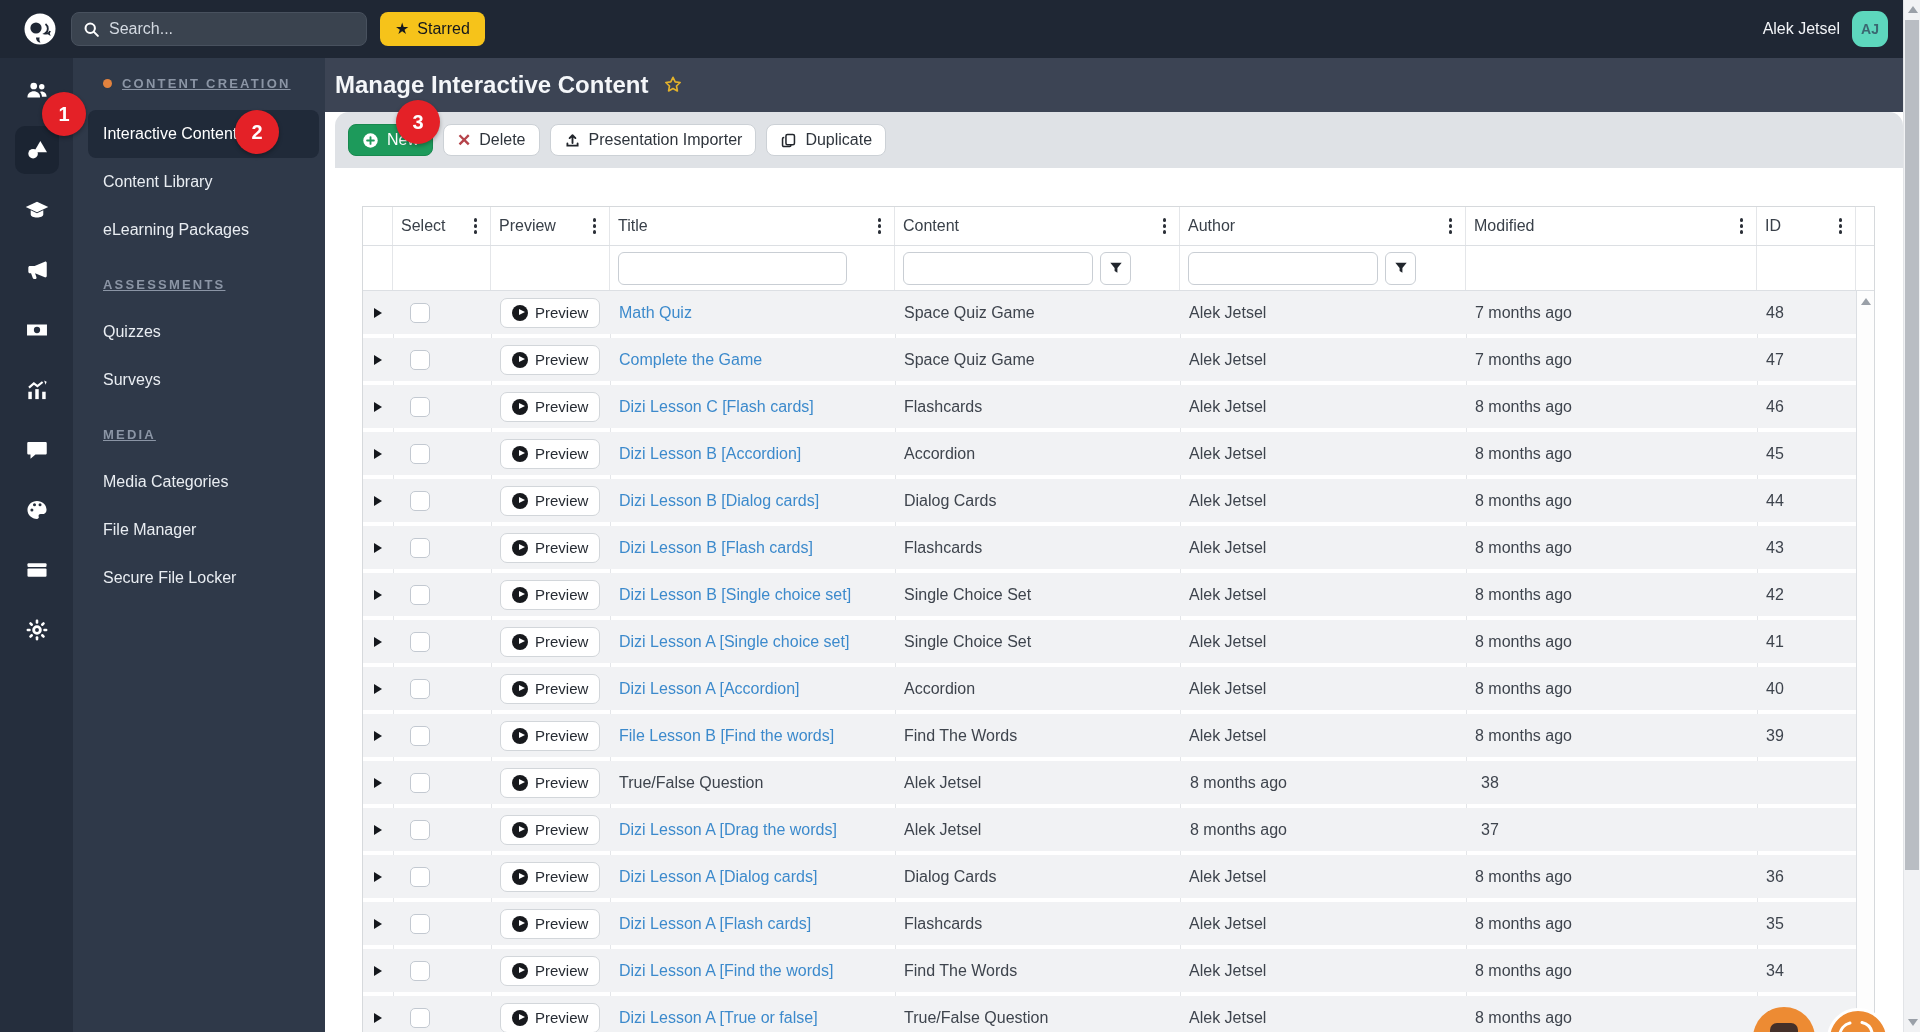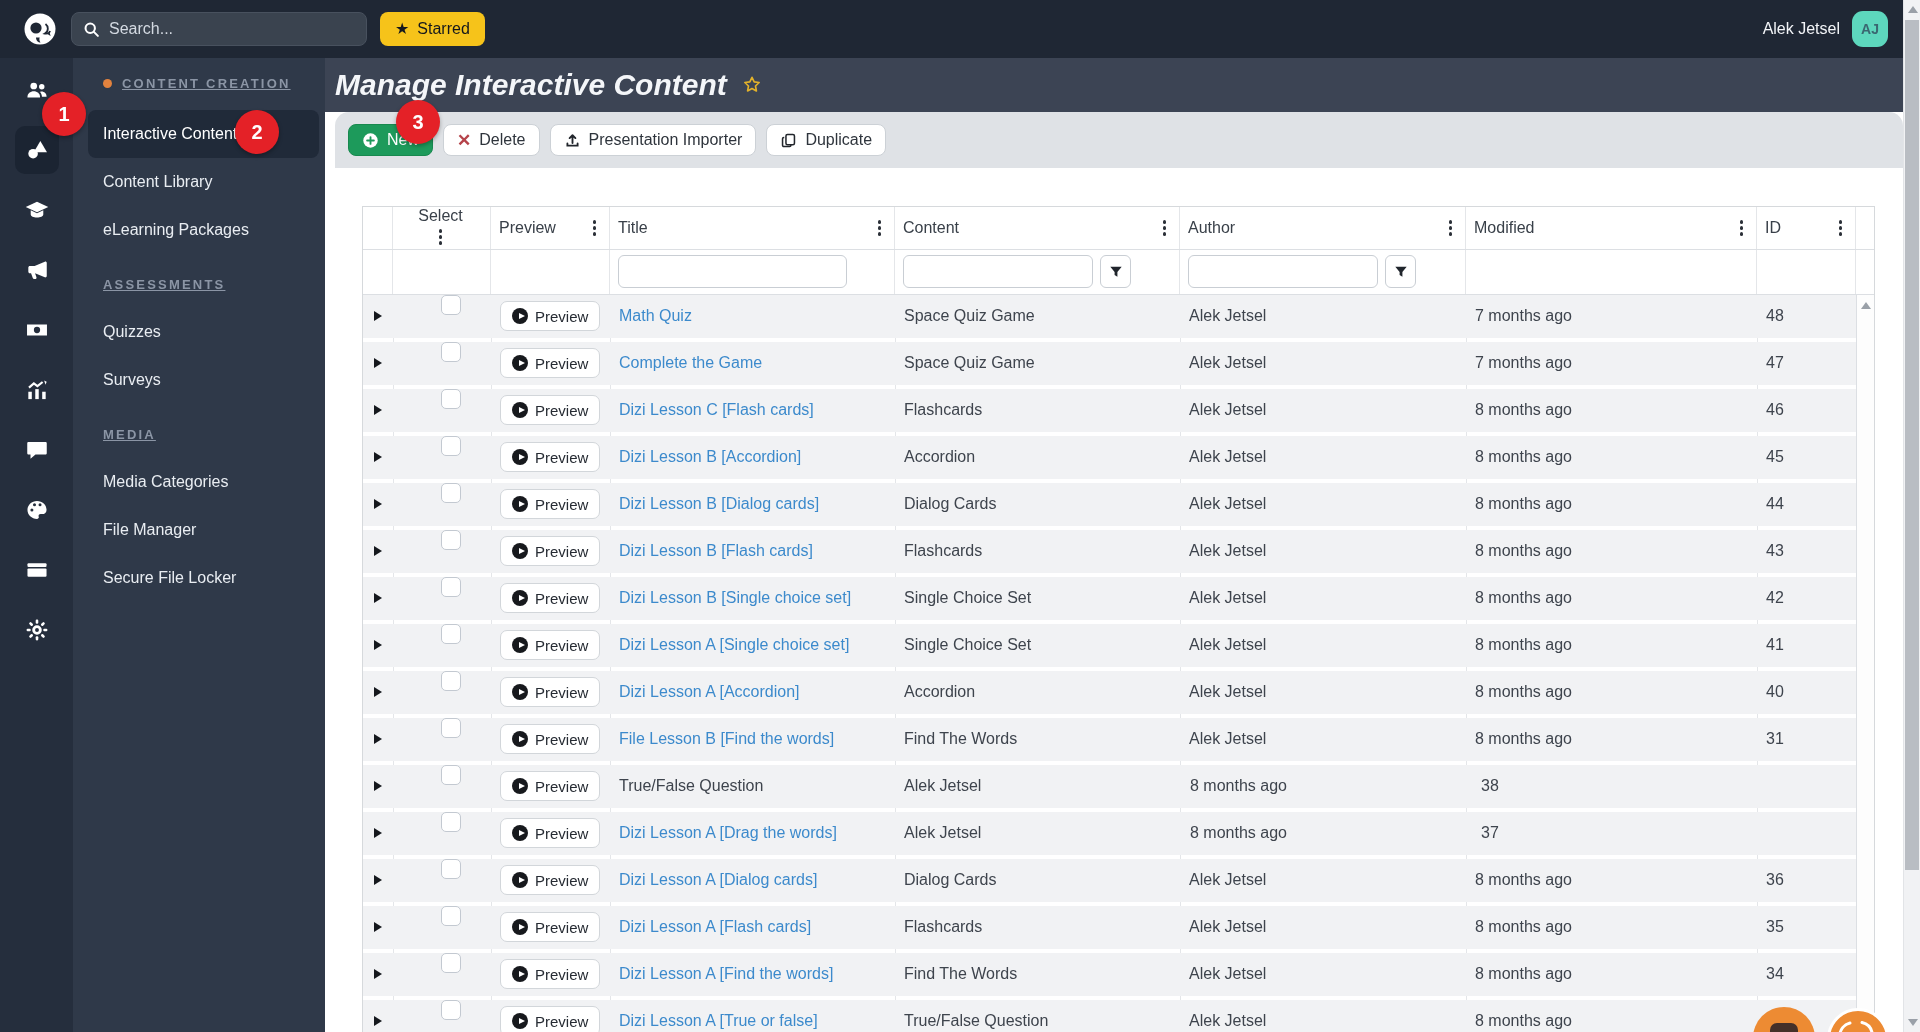--- a/index.html
+++ b/index.html
@@ -45,21 +45,21 @@
   .dot { width:9px; height:9px; border-radius:50%; background:#e2823e; margin-right:10px; flex:0 0 auto; }
   .menu-item { height:48px; display:flex; align-items:center; margin:0 6px 0 15px; padding-left:15px;
                border-radius:8px; color:#e9edf2; font-size:16px; cursor:pointer; }
   .menu-item.mt { margin-top:14px; }
   .menu-item.active { background:#202a39; color:#fff; }
 
   
   #main { position:absolute; top:58px; left:325px; right:0; bottom:0; background:#fff; }
   #main-header { position:absolute; top:0; left:0; right:0; height:54px; background:#3c4454;
                  display:flex; align-items:center; padding-left:10px; }
-  #page-title { color:#f4f6f9; font-size:30px; font-weight:bold;font-style:italic; }
+  #page-title { color:#f4f6f9; font-size:24px; font-weight:bold; }
   .title-star { margin-left:14px; display:flex; cursor:pointer; }
 
   #toolbar { position:absolute; top:54px; left:10px; right:17px; height:56px; background:#dfe2e6;
              border-radius:14px 14px 0 0; display:flex; align-items:center; padding-left:13px; gap:10px; }
   .tb-btn { height:32px; display:flex; align-items:center; gap:8px; padding:0 13px; font-size:16px;
             border-radius:8px; cursor:pointer; background:#fff; border:1px solid #ccd1d6; color:#2e343c; }
   .tb-btn.green { background:#1d9a5b; border:1px solid #18894f; color:#fff; }
   .x-icon { color:#b5434a; font-weight:bold; font-size:17px; line-height:1; }
 
   
@@ -67,21 +67,21 @@
                 color:#fff; font-weight:bold; font-size:20px; display:flex; align-items:center;
                 justify-content:center; z-index:40; box-shadow:0 2px 4px rgba(0,0,0,.3); }
   #badge-1 { left:42px;  top:92px; }
   #badge-2 { left:235px; top:110px; }
   #badge-3 { left:396px; top:100px; }
 
   
   #tablewrap { position:absolute; top:148px; left:37px; width:1513px; bottom:0;
                border:1px solid #d6d9dc; border-bottom:none; display:flex; flex-direction:column;
                background:#fff; }
-  .c-expand{width:30px;} .c-select{width:98px;flex-direction:column;} .c-preview{width:119px;} .c-title{width:285px;}
+  .c-expand{width:30px;} .c-select{width:98px;} .c-preview{width:119px;} .c-title{width:285px;}
   .c-content{width:285px;} .c-author{width:286px;} .c-modified{width:291px;} .c-id{width:99px;}
 
   .thead { display:flex; flex:0 0 39px; border-bottom:1px solid #dcdfe3; }
   .hcell { border-right:1px solid #e4e6e9; display:flex; align-items:center;
            justify-content:space-between; padding:0 10px 0 8px; font-size:16px; color:#394049; }
   .hcell.c-expand { padding:0; }
   .hrail { flex:1; }
   .kebab { display:flex; flex-direction:column; gap:2.5px; padding:4px 3px; cursor:pointer; }
   .kebab i { width:3.5px; height:3.5px; border-radius:50%; background:#2b3038; display:block; }
 
@@ -717,21 +717,21 @@
     <div class="bcell c-content">
                 <span class="cell-text f-content">Find The Words</span>
               </div>
     <div class="bcell c-author">
                 <span class="cell-text f-author">Alek Jetsel</span>
               </div>
     <div class="bcell c-modified">
                 <span class="cell-text f-modified">8 months ago</span>
               </div>
     <div class="bcell c-id">
-                <span class="cell-text f-id">31</span>
+                <span class="cell-text f-id">39</span>
               </div>
   </div>
 
   <div class="trow">
     <div class="bcell c-expand">
                 <span class="caret"></span>
               </div>
     <div class="bcell c-select">
                 <span class="checkbox"></span>
               </div>

